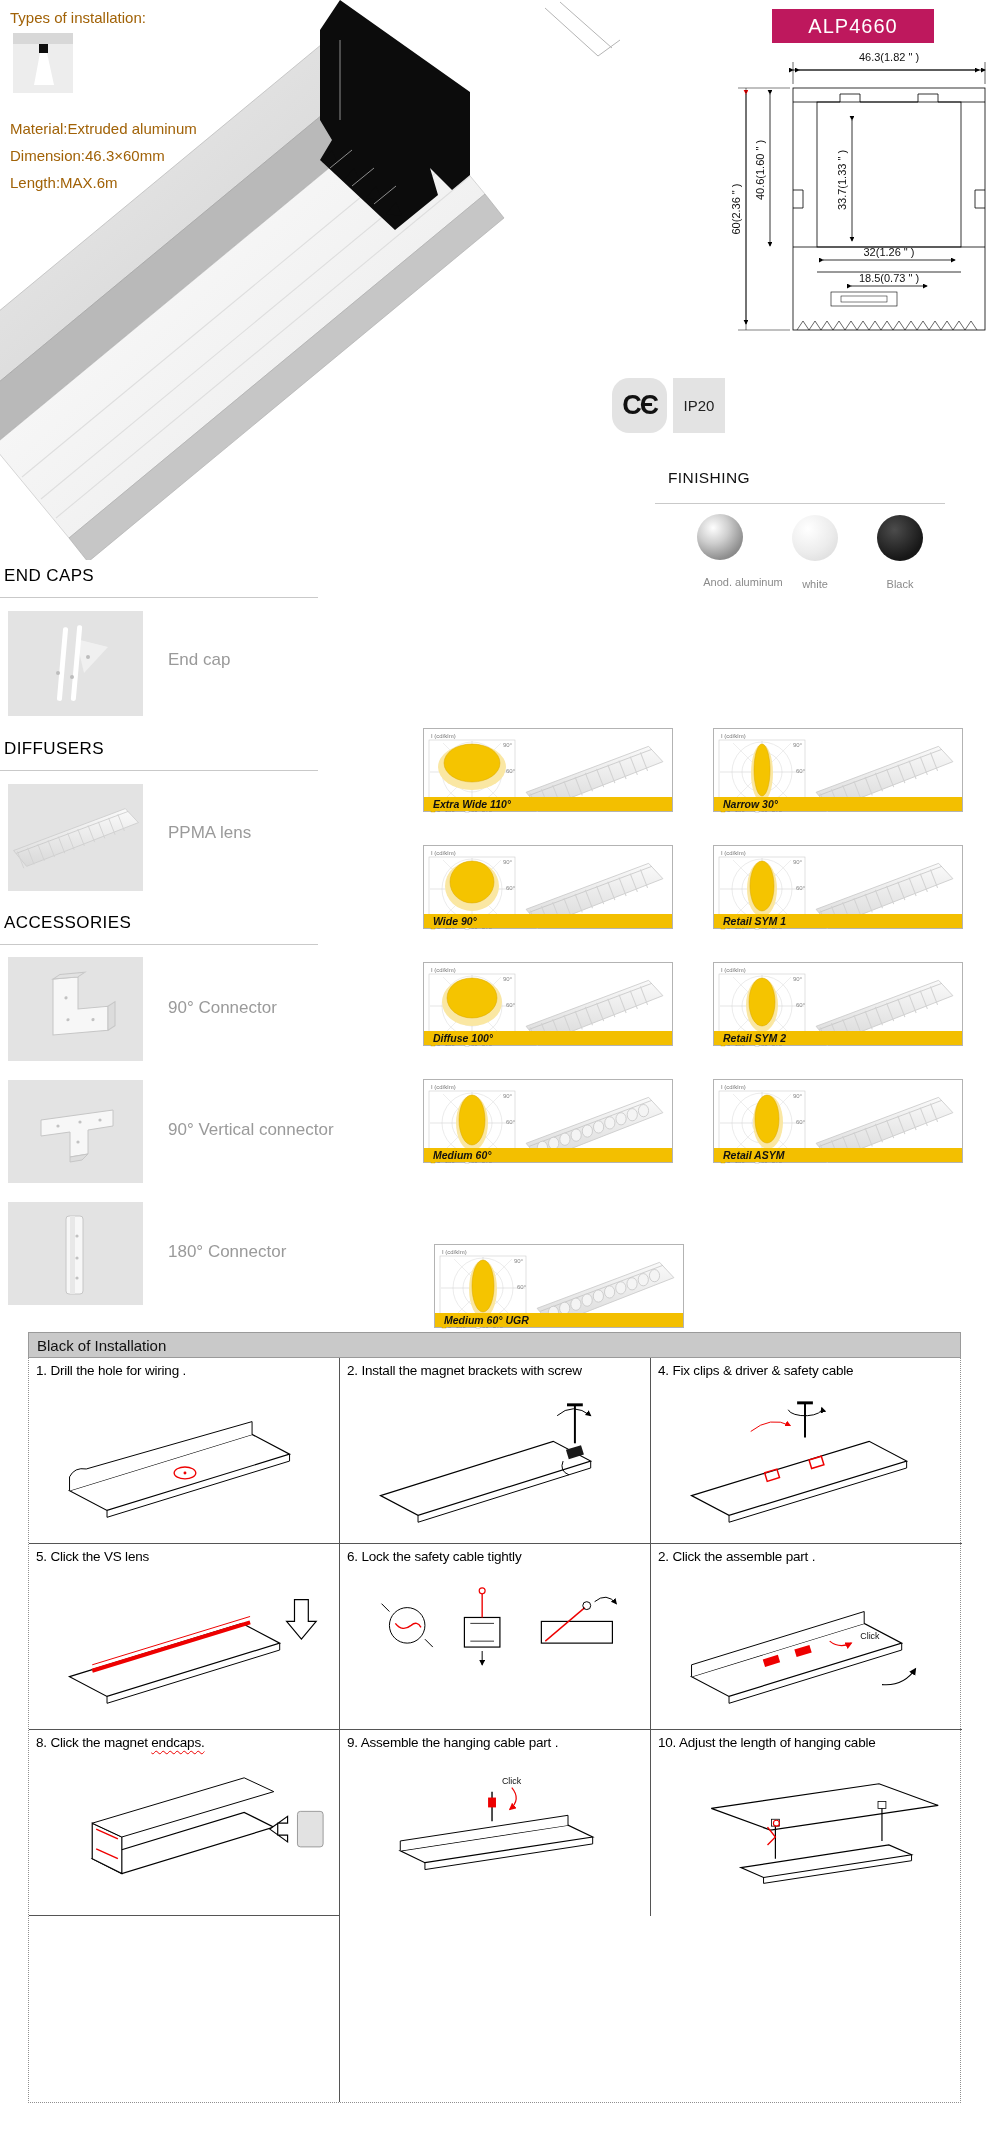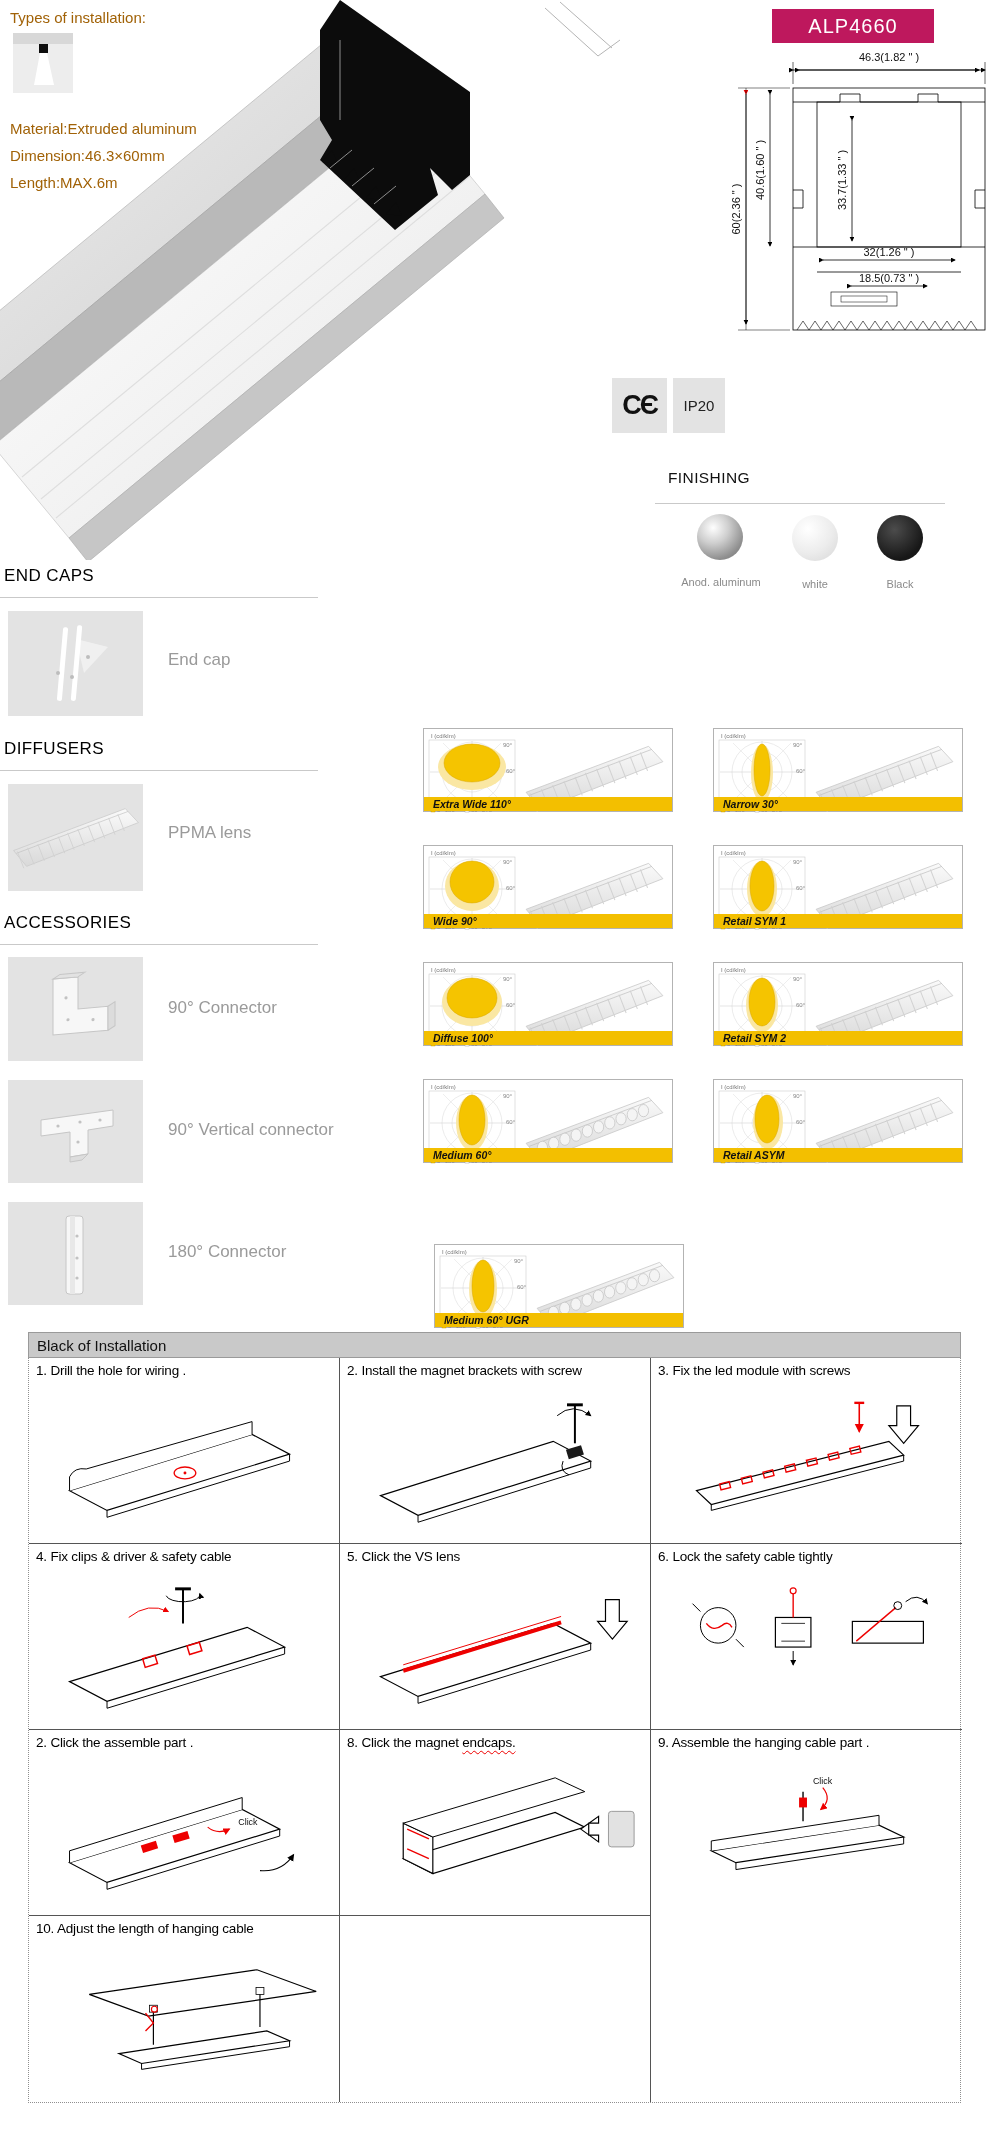--- a/index.html
+++ b/index.html
@@ -201,33 +201,33 @@
       <line x1="151" y1="246" x2="227" y2="246" marker-start="url(#ah)" marker-end="url(#ah)"></line>
     </g>
     <text class="dim-label" x="189" y="21" text-anchor="middle">46.3(1.82 " )</text>
     <text class="dim-label" x="40" y="169" text-anchor="middle" transform="rotate(-90 40 169)">60(2.36 " )</text>
     <text class="dim-label" x="64" y="130" text-anchor="middle" transform="rotate(-90 64 130)">40.6(1.60 " )</text>
     <text class="dim-label" x="146" y="140" text-anchor="middle" transform="rotate(-90 146 140)">33.7(1.33 " )</text>
     <text class="dim-label" x="189" y="216" text-anchor="middle">32(1.26 " )</text>
     <text class="dim-label" x="189" y="242" text-anchor="middle">18.5(0.73 " )</text>
   </svg>
 
-  <div class="abs badge" style="left:612px;top:378px;width:55px;height:55px;">
+  <div class="abs badge" style="left:612px;top:378px;width:55px;height:55px;border-radius:17px;">
     <span class="ce-glyph">CЄ</span>
   </div>
   <div class="abs badge" style="left:673px;top:378px;width:52px;height:55px;">
     <span class="ip-glyph">IP20</span>
   </div>
 
   <div class="abs fin-title" style="left:668px;top:469px;">FINISHING</div>
   <div class="abs sec-rule" style="left:655px;top:503px;width:290px;"></div>
   <div class="abs sphere alum" style="left:697px;top:514px;"></div>
   <div class="abs sphere white" style="left:792px;top:515px;"></div>
   <div class="abs sphere black" style="left:877px;top:515px;"></div>
-  <div class="abs fin-label" style="left:675px;top:576px;width:92px;">Anod. aluminum</div>
+  <div class="abs fin-label" style="left:697px;top:576px;width:92px;">Anod. aluminum</div>
   <div class="abs fin-label" style="left:785px;top:578px;width:60px;">white</div>
   <div class="abs fin-label" style="left:870px;top:578px;width:60px;">Black</div>
 
   <div class="abs sec-title" style="left:4px;top:566px;">END CAPS</div>
   <div class="abs sec-rule" style="left:0;top:597px;width:318px;"></div>
   <div class="abs item-box" style="left:8px;top:611px;width:135px;height:105px;">
     <svg width="135" height="105" viewBox="0 0 135 105">
       <path d="M68,28 L100,36 L76,62 Z" fill="#f0f0f0"></path>
       <rect x="52" y="16" width="5" height="74" rx="2" fill="#fff" transform="rotate(5 54 53)"></rect>
       <rect x="66" y="14" width="5" height="76" rx="2" fill="#fff" transform="rotate(5 68 52)"></rect>
@@ -503,39 +503,20 @@
           <path d="M35,105 L210,50 L248,70 L73,125 Z" fill="#fff" stroke="#000" stroke-width="1.2"></path>
           <path d="M73,125 L73,132 L248,77 L248,70" fill="none" stroke="#000" stroke-width="1"></path>
           <line x1="232" y1="14" x2="232" y2="52" stroke="#000" stroke-width="2"></line>
           <line x1="224" y1="13" x2="240" y2="13" stroke="#000" stroke-width="3"></line>
           <path d="M214,24 q16,-14 34,0" fill="none" stroke="#000" stroke-width="1" marker-end="url(#ah)"></path>
           <rect x="224" y="56" width="16" height="10" fill="#1a1a1a" transform="rotate(-17 232 61)"></rect>
           <path d="M220,70 q-4,10 6,14" fill="none" stroke="#000" stroke-width="1"></path>
         </svg>
       </div>
 
-      <div class="step-cell">
-        <div class="step-cap">3. Fix the led module with screws</div>
-        <svg class="step-art" width="300" height="148" viewBox="0 0 300 150">
-          <path d="M40,100 L235,50 L250,64 L55,114 Z" fill="#fff" stroke="#000" stroke-width="1.2"></path>
-          <path d="M55,114 L55,120 L250,70 L250,64" fill="none" stroke="#000" stroke-width="1"></path>
-          <g fill="none" stroke="#e00" stroke-width="1.4">
-            <rect x="64" y="92" width="10" height="6" transform="rotate(-14 69 95)"></rect>
-            <rect x="86" y="86" width="10" height="6" transform="rotate(-14 91 89)"></rect>
-            <rect x="108" y="80" width="10" height="6" transform="rotate(-14 113 83)"></rect>
-            <rect x="130" y="74" width="10" height="6" transform="rotate(-14 135 77)"></rect>
-            <rect x="152" y="68" width="10" height="6" transform="rotate(-14 157 71)"></rect>
-            <rect x="174" y="62" width="10" height="6" transform="rotate(-14 179 65)"></rect>
-            <rect x="196" y="56" width="10" height="6" transform="rotate(-14 201 59)"></rect>
-          </g>
-          <line x1="205" y1="12" x2="205" y2="40" stroke="#e00" stroke-width="1.6" marker-end="url(#ahr)"></line>
-          <line x1="200" y1="11" x2="210" y2="11" stroke="#e00" stroke-width="2.4"></line>
-          <polygon points="243,14 257,14 257,34 265,34 250,52 235,34 243,34" fill="#fff" stroke="#000" stroke-width="1.2"></polygon>
-        </svg>
-      </div>
 
       <div class="step-cell">
         <div class="step-cap">4. Fix clips &amp; driver &amp; safety cable</div>
         <svg class="step-art" width="300" height="148" viewBox="0 0 300 150">
           <path d="M35,105 L215,50 L253,70 L73,125 Z" fill="#fff" stroke="#000" stroke-width="1.2"></path>
           <path d="M73,125 L73,132 L253,77 L253,70" fill="none" stroke="#000" stroke-width="1"></path>
           <g fill="none" stroke="#e00" stroke-width="1.5">
             <rect x="110" y="80" width="13" height="9" transform="rotate(-17 116 84)"></rect>
             <rect x="155" y="67" width="13" height="9" transform="rotate(-17 161 71)"></rect>
           </g>

